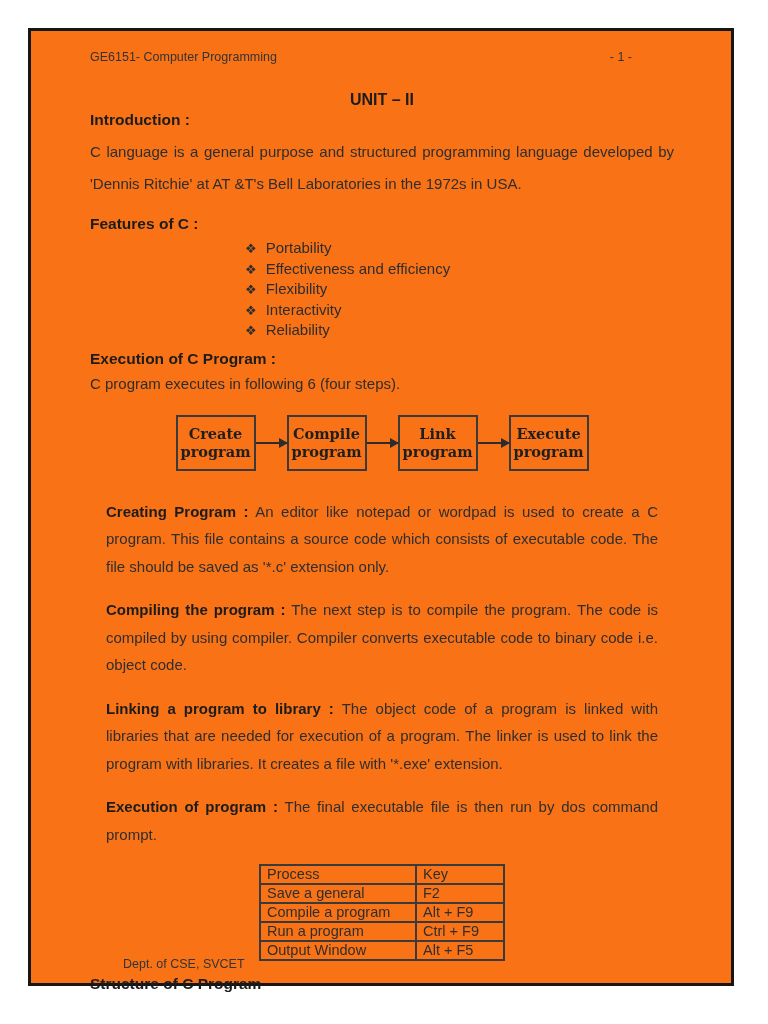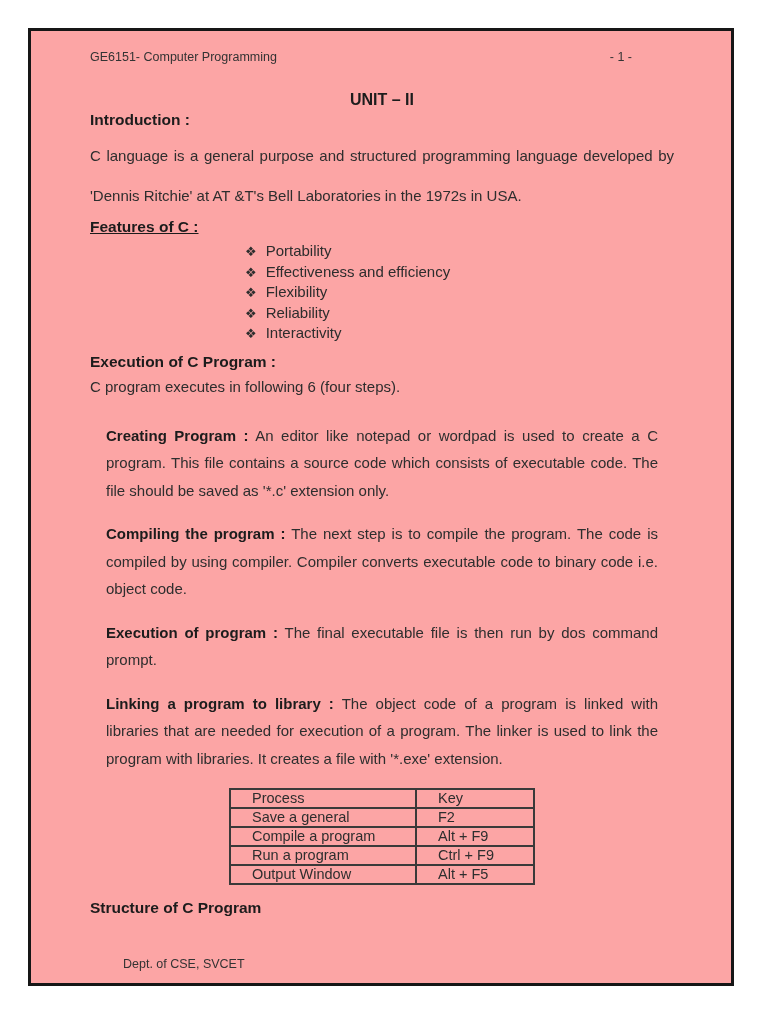--- a/index.html
+++ b/index.html
@@ -12,21 +12,21 @@
     font-family: "Liberation Sans", sans-serif;
     color: #2d2d2d;
   }
   .page {
     position: absolute;
     left: 28px;
     top: 28px;
     width: 706px;
     height: 958px;
     border: 3px solid #161616;
-    background: #fca5a5;
+    background: #f97316;
     box-sizing: border-box;
   }
   .content {
     position: relative;
     height: 100%;
     padding: 0 57px 0 59px;
     box-sizing: border-box;
   }
   .doc-header {
     display: flex;
@@ -45,25 +45,25 @@
   }
   .h-bold {
     font-weight: bold;
     font-size: 15.5px;
     color: #1c1c1c;
   }
   .intro-head { margin-top: 2px; }
   .para {
     text-align: justify;
     font-size: 15px;
-    line-height: 40px;
+    line-height: 32px;
     color: #2e2e2e;
   }
   .intro-para { margin-top: 7px; }
-  .features-head { margin-top: 2px; text-decoration: underline; }
+  .features-head { margin-top: 15px; }
   .feature-list {
     margin-top: 5px;
     padding-left: 155px;
     font-size: 15px;
     line-height: 19.5px;
   }
   .feature-item { white-space: nowrap; }
   .bullet { margin-right: 9px; font-size: 13px; }
   .exec-head { margin-top: 9px; }
   .exec-intro { margin-top: 7px; font-size: 15px; }
@@ -113,21 +113,21 @@
   .body-paras p { margin: 16px; }
   .lead { font-weight: bold; color: #1c1c1c; }
   table.key-table {
     margin: 13px auto 0 auto;
     border-collapse: collapse;
     font-size: 14.5px;
     color: #2e2e2e;
   }
   table.key-table td {
     border: 2px solid #3a3a3a;
-    padding: 0 21px;
+    padding: 0 6px;
     height: 17px;
     line-height: 17px;
   }
   td.col-process { width: 142px; }
   td.col-key { width: 74px; }
   .structure-head { margin-top: 14px; }
   .doc-footer {
     position: absolute;
     left: 59px;
     bottom: 12px;
@@ -152,33 +152,50 @@
     <div class="h-bold intro-head">Introduction :</div>
 
     <div class="para intro-para">C language is a general purpose and structured programming language developed by 'Dennis Ritchie' at AT &amp;T's Bell Laboratories in the 1972s in USA.</div>
 
     <div class="h-bold features-head">Features of C :</div>
 
     <div class="feature-list">
       <div class="feature-item"><span class="bullet">❖</span><span>Portability</span></div>
       <div class="feature-item"><span class="bullet">❖</span><span>Effectiveness and efficiency</span></div>
       <div class="feature-item"><span class="bullet">❖</span><span>Flexibility</span></div>
+      <div class="feature-item"><span class="bullet">❖</span><span>Interactivity</span></div>
       <div class="feature-item"><span class="bullet">❖</span><span>Reliability</span></div>
-      <div class="feature-item"><span class="bullet">❖</span><span>Interactivity</span></div>
     </div>
 
     <div class="h-bold exec-head">Execution of C Program :</div>
     <div class="exec-intro">C program executes in following 6 (four steps).</div>
 
+    <div class="flowchart">
+      <div class="flow-box">
+          <span>Create program</span>
+        </div>
+      <div class="flow-arrow"></div>
+      <div class="flow-box">
+          <span>Compile program</span>
+        </div>
+      <div class="flow-arrow"></div>
+      <div class="flow-box">
+          <span>Link program</span>
+        </div>
+      <div class="flow-arrow"></div>
+      <div class="flow-box">
+          <span>Execute program</span>
+        </div>
+    </div>
 
     <div class="body-paras">
       <p><span class="lead">Creating Program :</span> <span>An editor like notepad or wordpad is used to create a C program. This file contains a source code which consists of executable code. The file should be saved as '*.c' extension only.</span></p>
       <p><span class="lead">Compiling the program :</span> <span>The next step is to compile the program. The code is compiled by using compiler. Compiler converts executable code to binary code i.e. object code.</span></p>
+      <p><span class="lead">Linking a program to library :</span> <span>The object code of a program is linked with libraries that are needed for execution of a program. The linker is used to link the program with libraries. It creates a file with '*.exe' extension.</span></p>
       <p><span class="lead">Execution of program :</span> <span>The final executable file is then run by dos command prompt.</span></p>
-      <p><span class="lead">Linking a program to library :</span> <span>The object code of a program is linked with libraries that are needed for execution of a program. The linker is used to link the program with libraries. It creates a file with '*.exe' extension.</span></p>
     </div>
 
     <table class="key-table">
       <tbody>
         <tr>
           <td class="col-process">Process</td>
           <td class="col-key">Key</td>
         </tr>
         <tr>
           <td class="col-process">Save a general</td>

